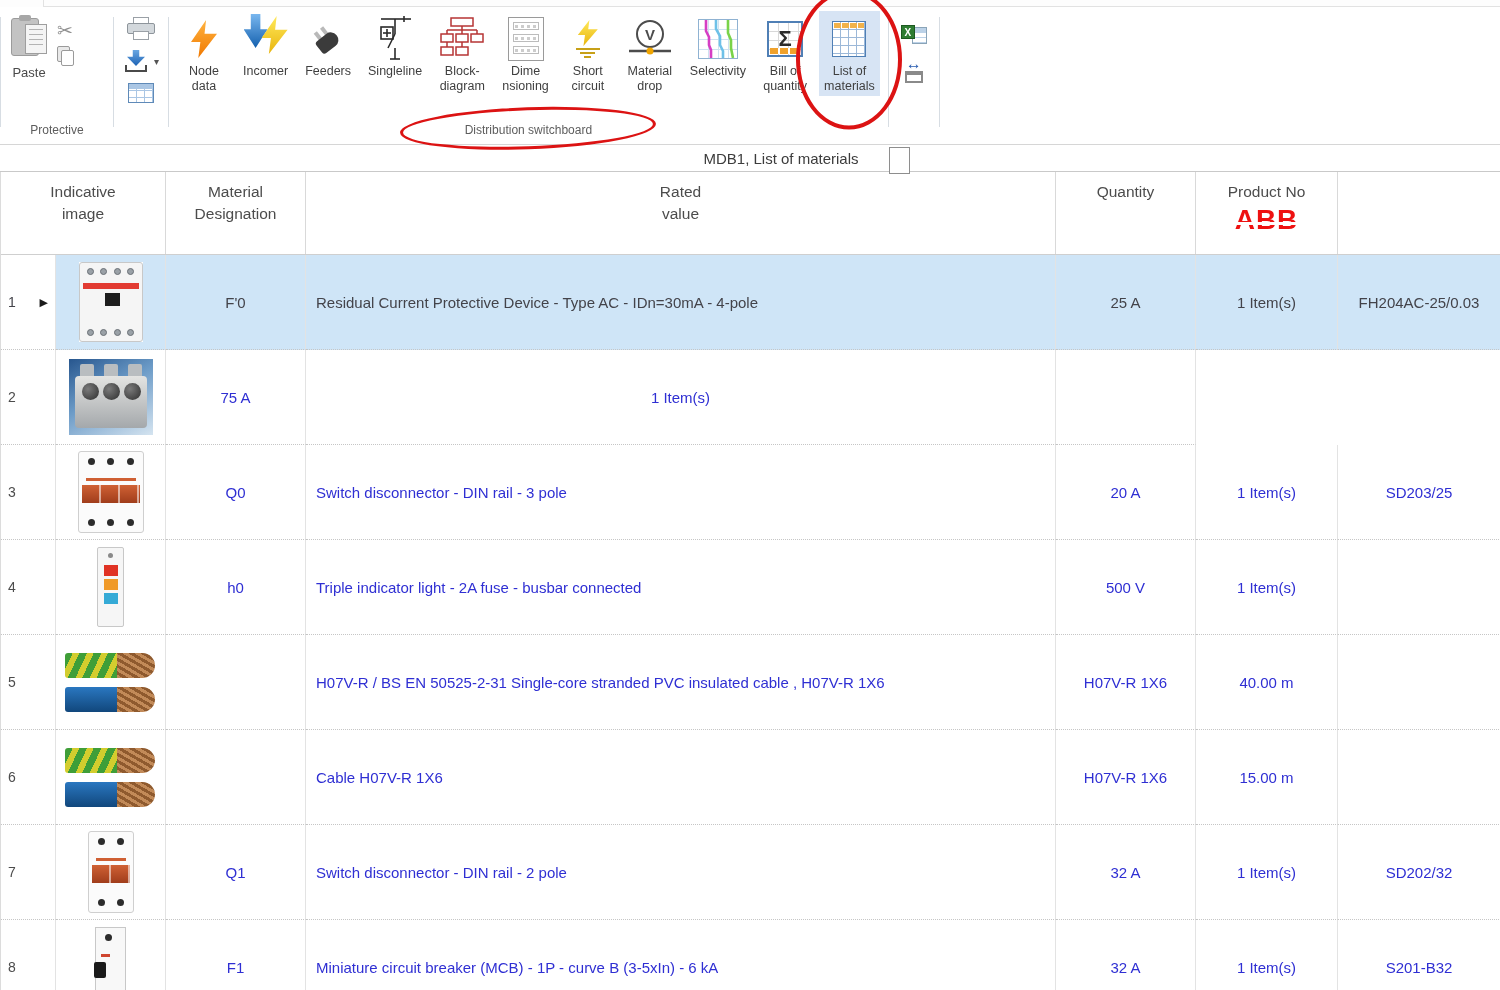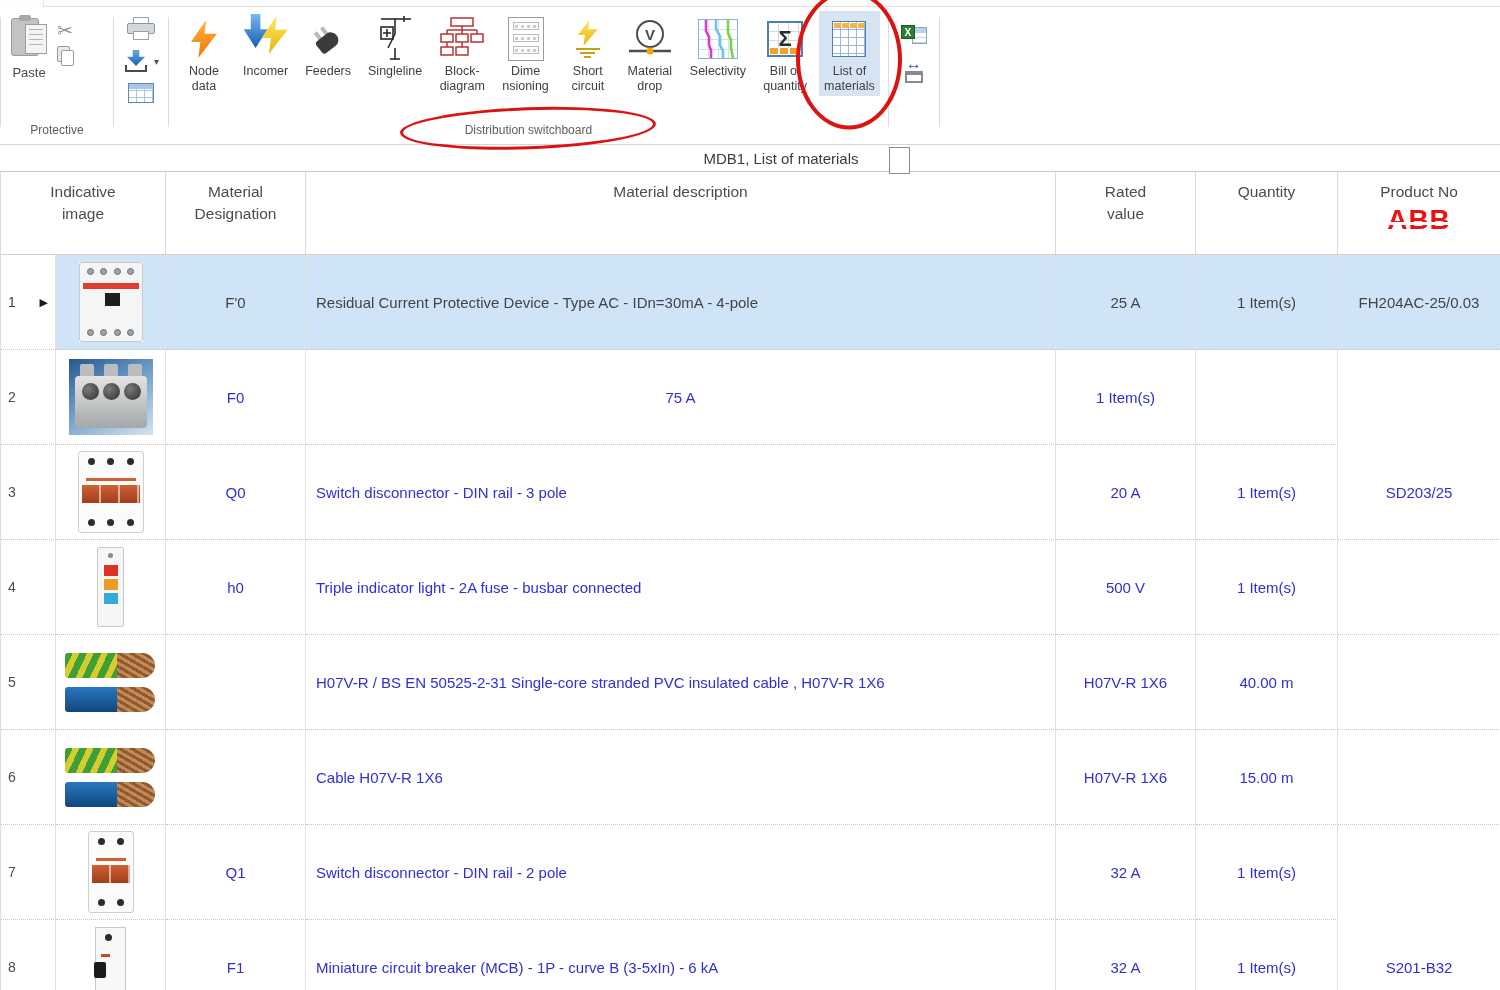--- a/index.html
+++ b/index.html
@@ -413,21 +413,20 @@
     <span class="t">MDB1, List of materials</span>
     <span class="sq"></span>
   </div>
 
   <div class="tbl">
     <div class="thead">
       <div class="th pre">Indicative
 image</div>
       <div class="th pre">Material
 Designation</div>
-      <div class="th">Material description</div>
       <div class="th pre">Rated
 value</div>
       <div class="th">Quantity</div>
       <div class="th">
         <span>Product No</span><br>
         <span class="abb">ABB</span>
       </div>
     </div>
 
     <div class="trow selected">
@@ -471,21 +470,20 @@
           <span class="nub n1"></span>
             <span class="nub n2"></span>
             <span class="nub n3"></span>
           <span class="block">
               <span class="hole h1"></span>
               <span class="hole h2"></span>
               <span class="hole h3"></span>
             </span>
         </span>
       </div>
-      <div class="td">F0</div>
       <div class="td">75 A</div>
       <div class="td">1 Item(s)</div>
       <div class="td"></div>
     </div>
 
     <div class="trow">
       <div class="td c-num">
         <span>3</span>
       </div>
       <div class="td">
@@ -591,20 +589,21 @@
           <span class="d bot">
               <i></i>
               <i></i>
             </span>
         </span>
       </div>
       <div class="td">Q1</div>
       <div class="td c-desc">Switch disconnector - DIN rail - 2 pole</div>
       <div class="td">32 A</div>
       <div class="td">1 Item(s)</div>
+      <div class="td">SD202/32</div>
     </div>
 
     <div class="trow">
       <div class="td c-num">
         <span>8</span>
       </div>
       <div class="td">
         <span class="img-mcb">
           <span class="d top">
               <i></i>

